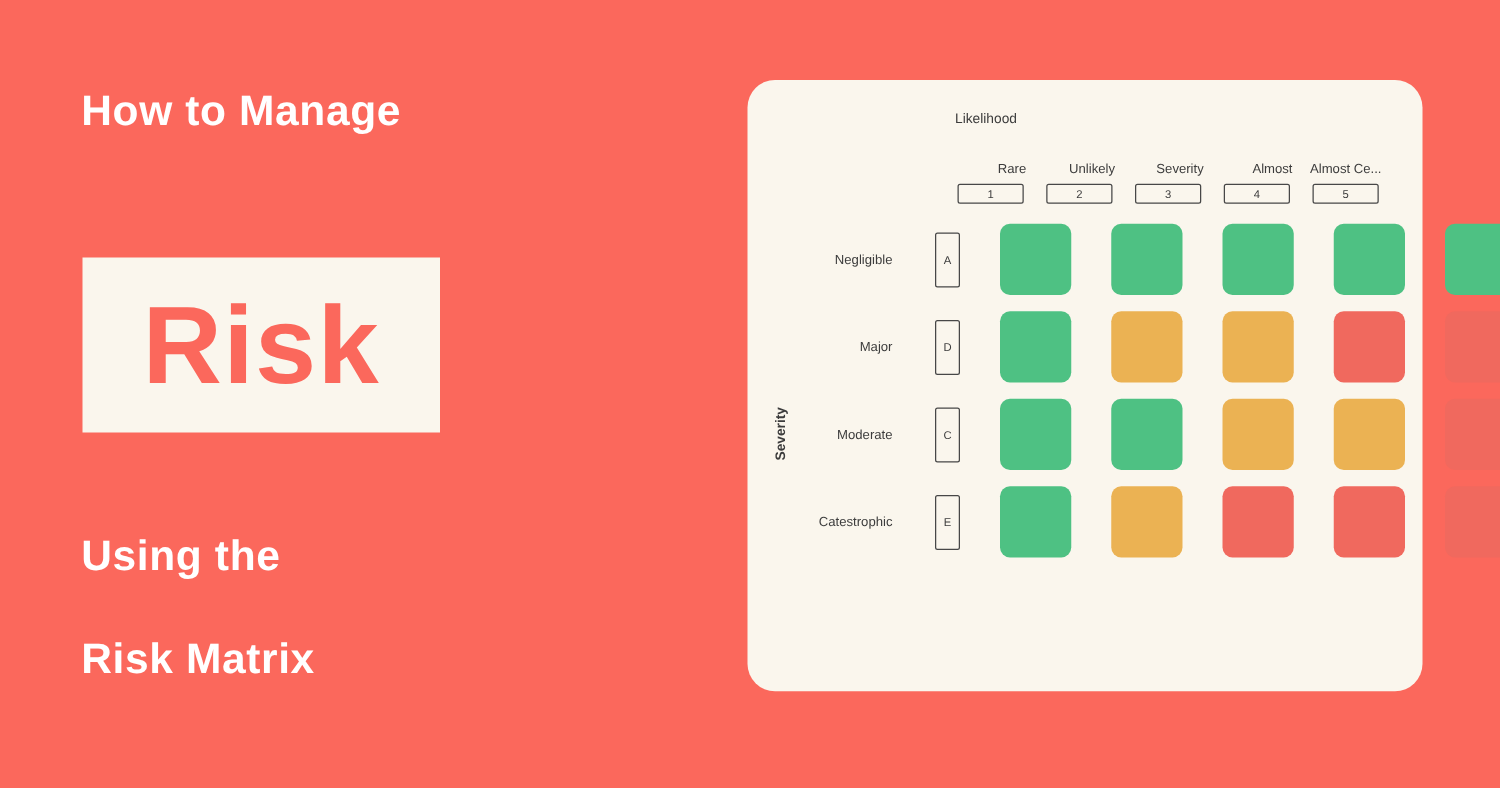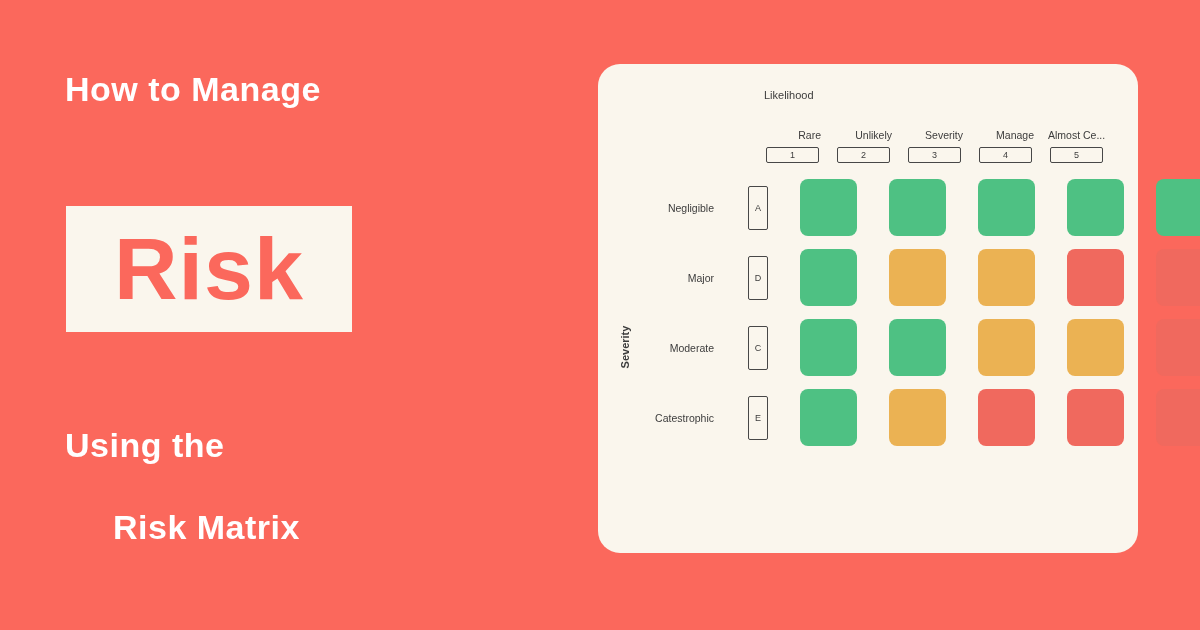--- a/index.html
+++ b/index.html
@@ -18,26 +18,26 @@
     position: absolute;
     left: 65px;
     color: var(--white, #FFFFFF);
     font-size: 34px;
     font-weight: 700;
     letter-spacing: 0.5px;
     white-space: nowrap;
   }
   .hero-line1 { top: 70px; }
   .hero-line2 { top: 426px; }
-  .hero-line3 { top: 508px; margin-left: 48px; }
+  .hero-line3 { top: 508px; }
 
   .risk-box {
     position: absolute;
     left: 66px; top: 206px;
-    width: 286px; height: 126px;
+    width: 286px; height: 140px;
     background: var(--card-bg, #FAF6ED);
     display: flex;
     align-items: center;
     justify-content: center;
   }
   .risk-box .risk-word {
     color: var(--accent, #FB685C);
     font-size: 88px;
     font-weight: 700;
     letter-spacing: 1px;
@@ -150,21 +150,21 @@
       <div></div>
       <div class="likelihood">Likelihood</div>
     </div>
 
     <div class="m-row m-header-names">
       <div></div>
       <div></div>
       <div class="col-name">Rare</div>
       <div class="col-name">Unlikely</div>
       <div class="col-name">Severity</div>
-      <div class="col-name">Manage</div>
+      <div class="col-name">Almost</div>
       <div class="col-name">Almost Ce...</div>
     </div>
 
     <div class="m-row m-header-nums">
       <div></div>
       <div></div>
       <div class="num-box">1</div>
       <div class="num-box">2</div>
       <div class="num-box">3</div>
       <div class="num-box">4</div>

